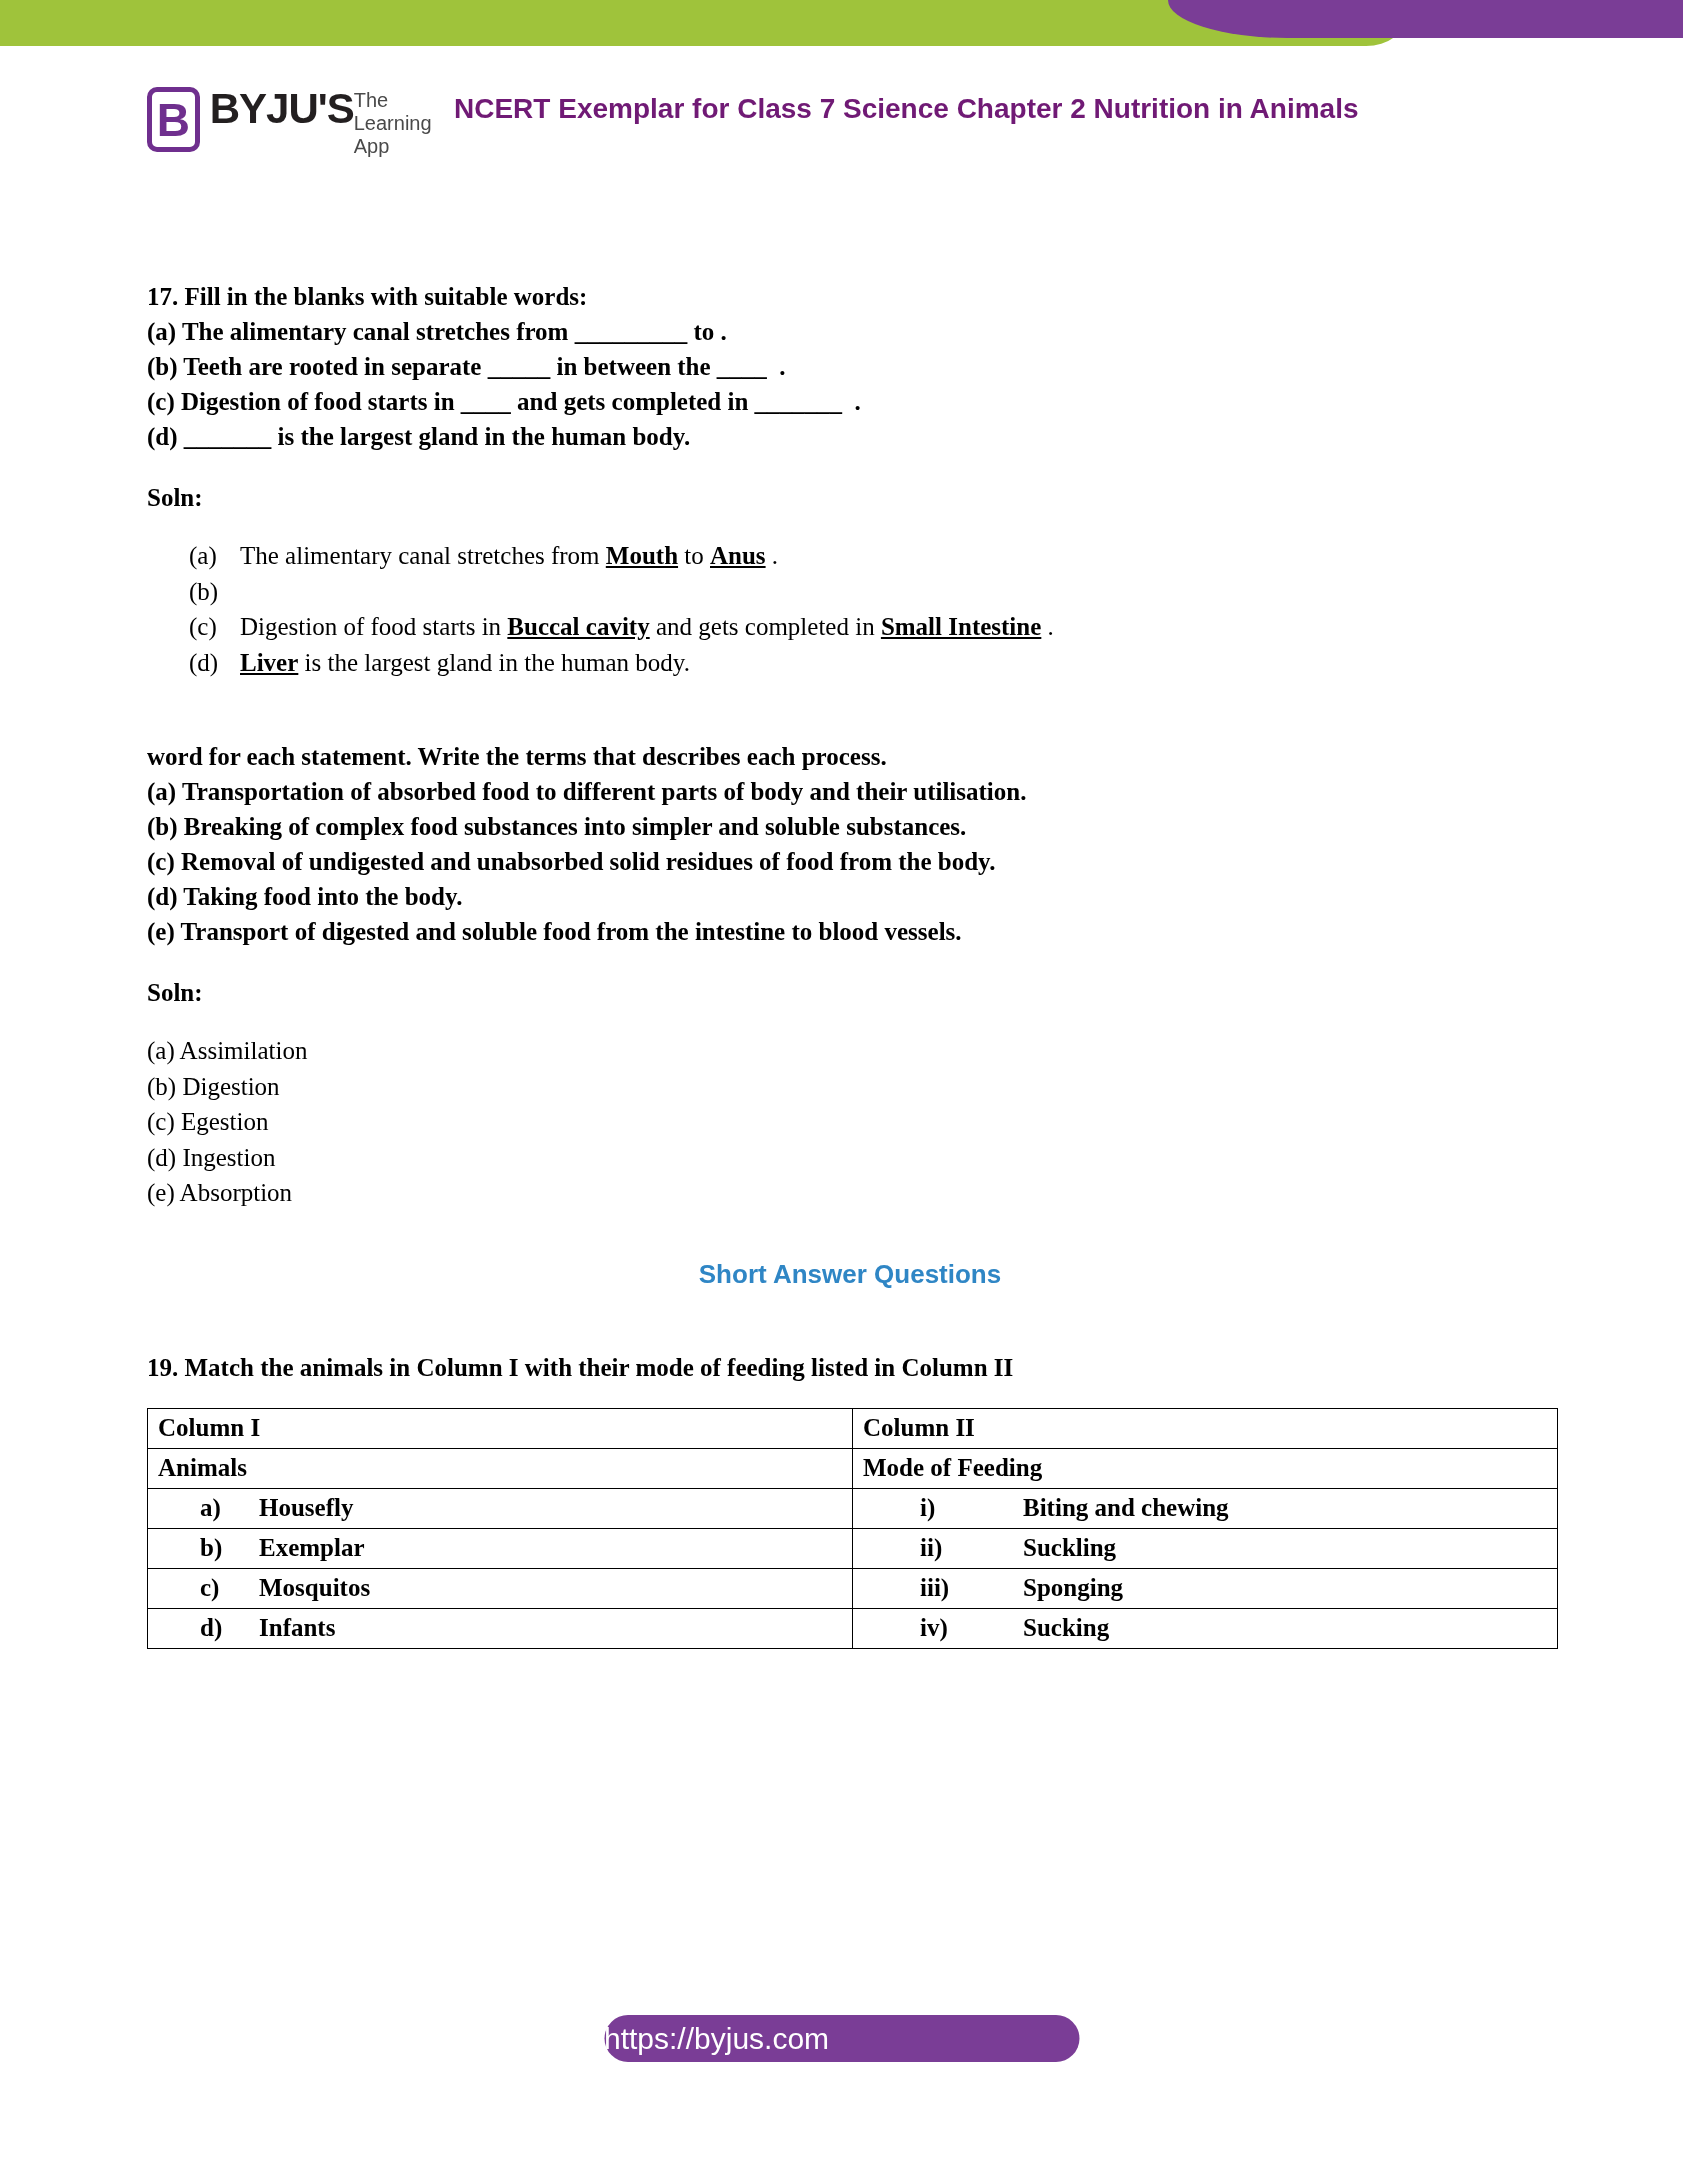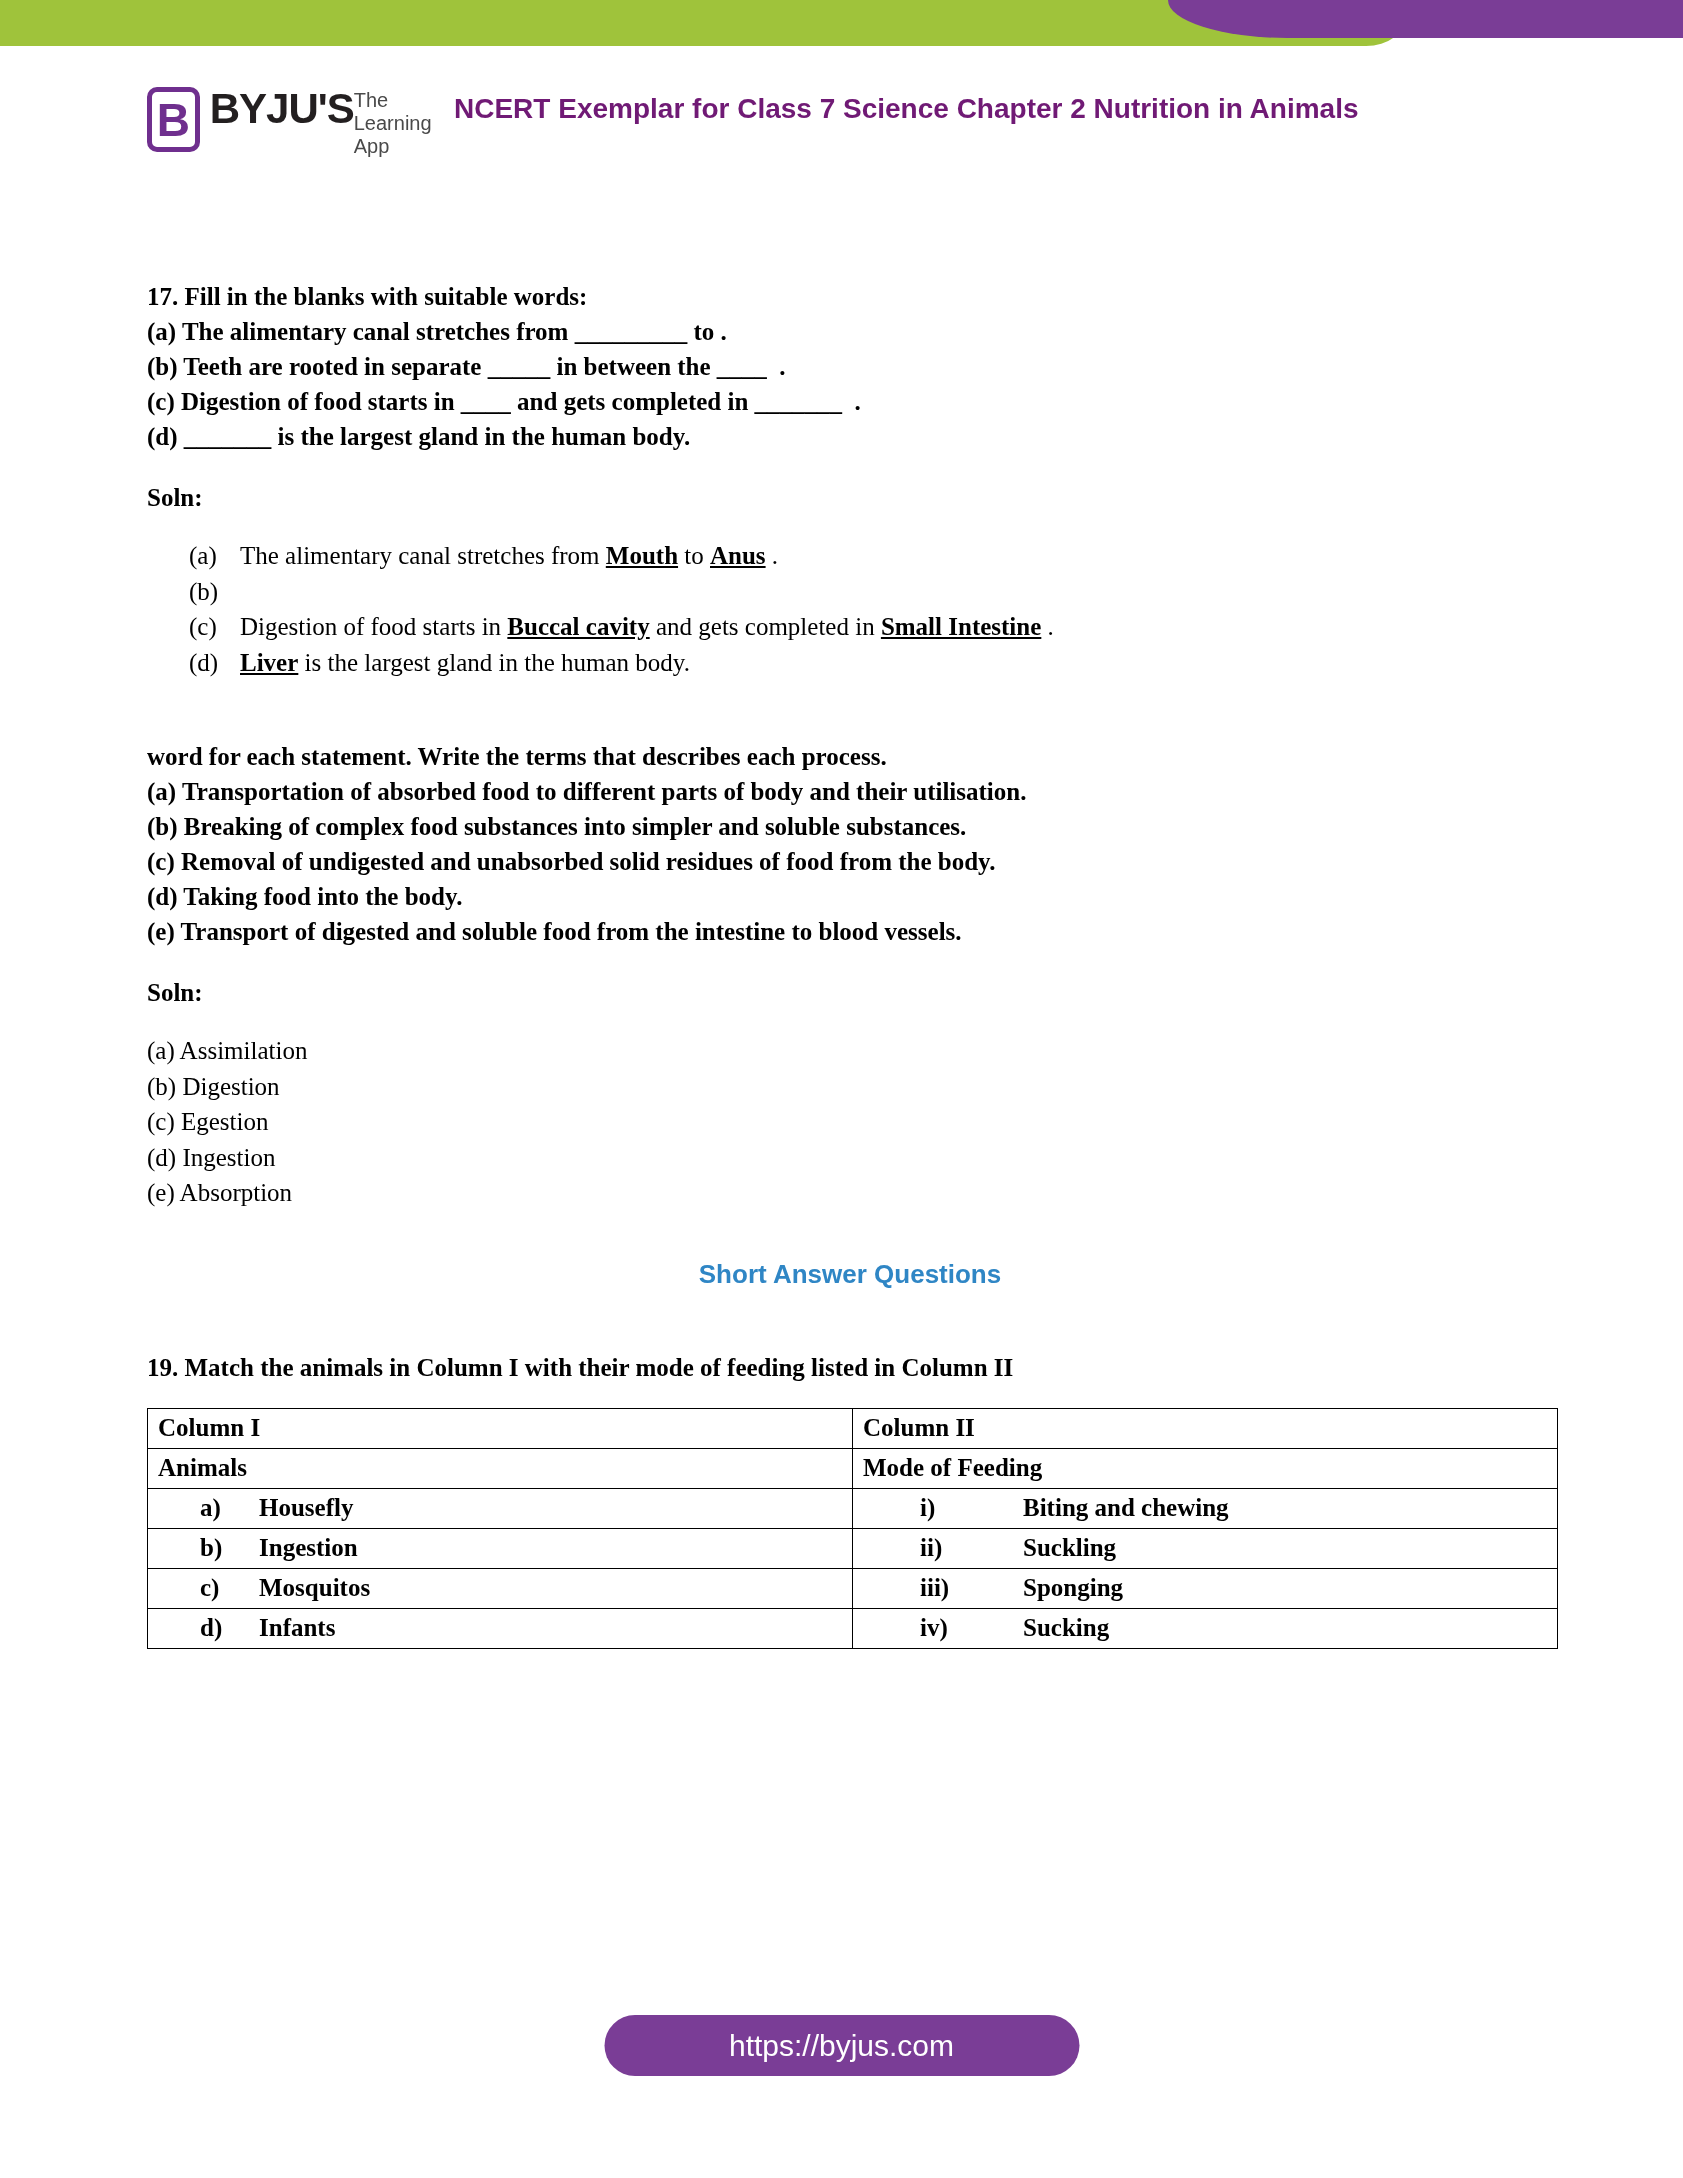--- a/index.html
+++ b/index.html
@@ -184,26 +184,25 @@
   .idx-b { display: inline-block; width: 65px; padding-left: 57px; }
   .mode { display: inline-block; padding-left: 38px; }
 
   
   .footer-btn {
     position: absolute;
     left: 50%;
     transform: translateX(-50%);
     top: 2015px;
     width: 475px;
-    height: 61px;
+    height: 47px;
     background: #7a3d96;
     border-radius: 31px;
     display: flex;
     align-items: center;
-    justify-content: center;
   }
   .footer-btn span {
     font-family: "Liberation Sans", sans-serif;
     font-size: 30px;
     color: #ffffff;
   }
 </style>
 </head>
 <body>
 
@@ -286,21 +285,21 @@
       </tr>
       <tr>
         <td class="cellA">Animals</td>
         <td class="cellA">Mode of Feeding</td>
       </tr>
       <tr>
         <td><span class="idx-a">a)</span><span>Housefly</span></td>
         <td><span class="idx-b">i)</span><span class="mode">Biting and chewing</span></td>
       </tr>
       <tr>
-        <td><span class="idx-a">b)</span><span>Ingestion</span></td>
+        <td><span class="idx-a">b)</span><span>Exemplar</span></td>
         <td><span class="idx-b">ii)</span><span class="mode">Suckling</span></td>
       </tr>
       <tr>
         <td><span class="idx-a">c)</span><span>Mosquitos</span></td>
         <td><span class="idx-b">iii)</span><span class="mode">Sponging</span></td>
       </tr>
       <tr>
         <td><span class="idx-a">d)</span><span>Infants</span></td>
         <td><span class="idx-b">iv)</span><span class="mode">Sucking</span></td>
       </tr>

